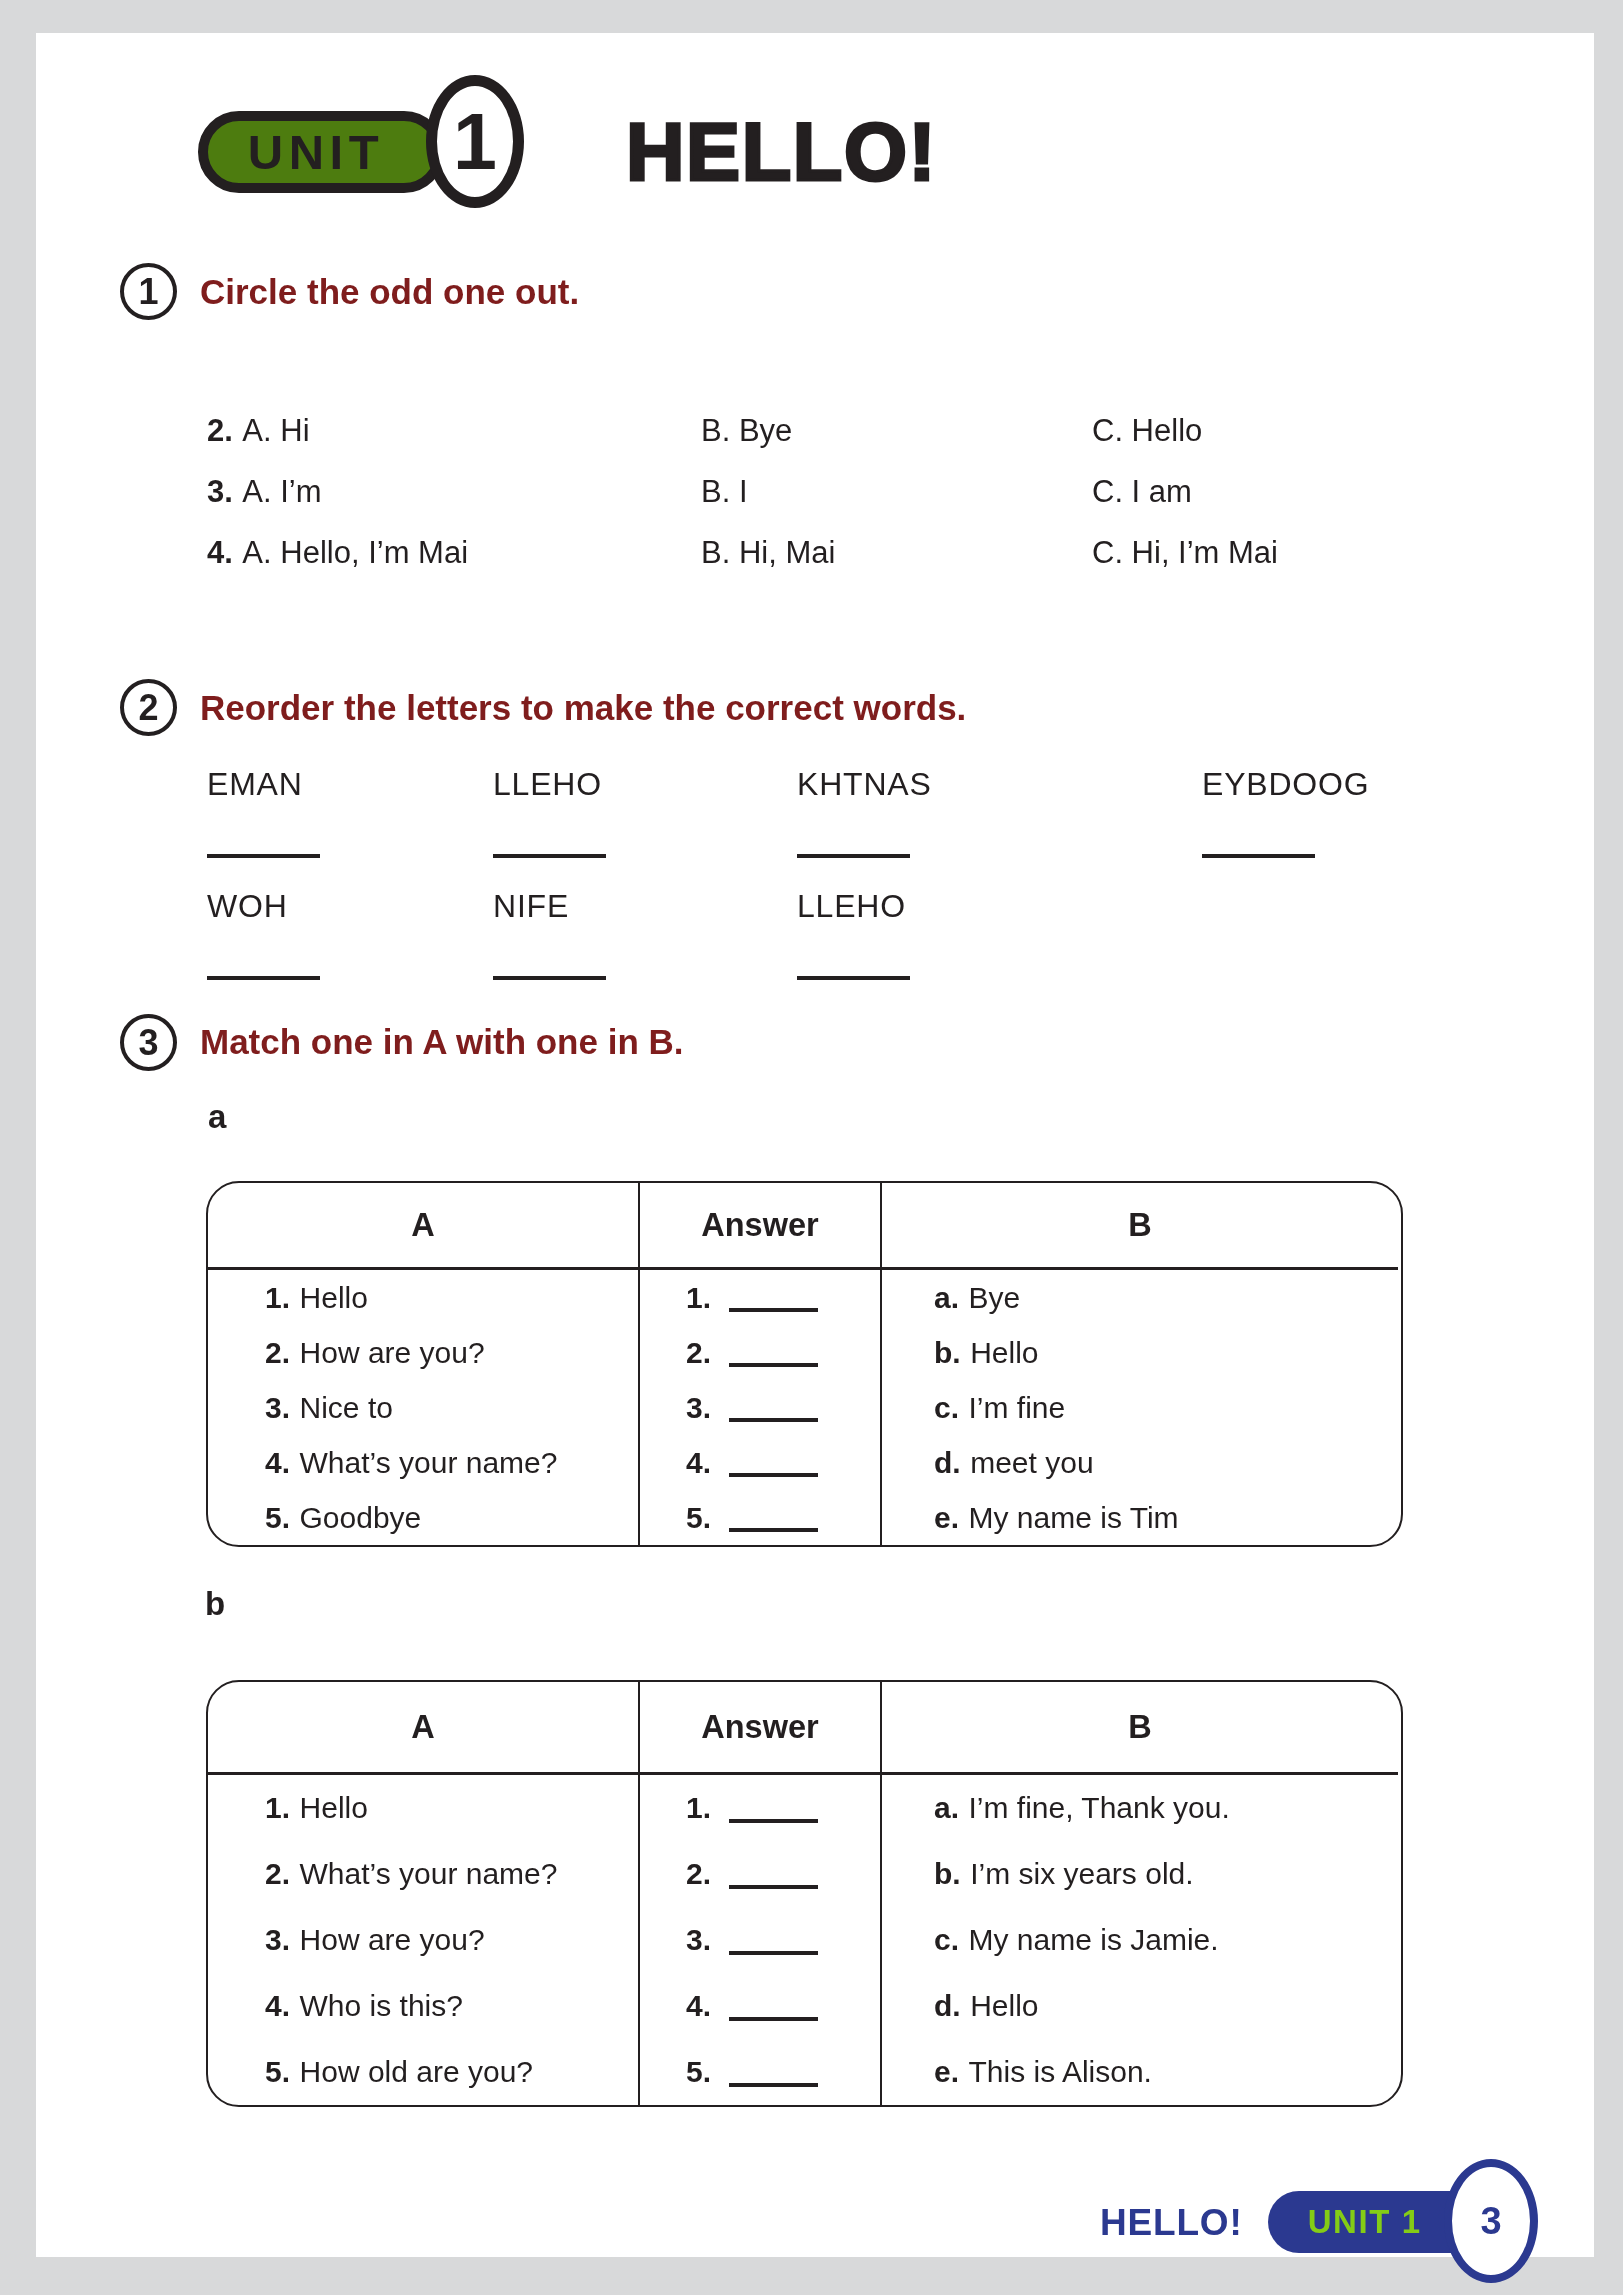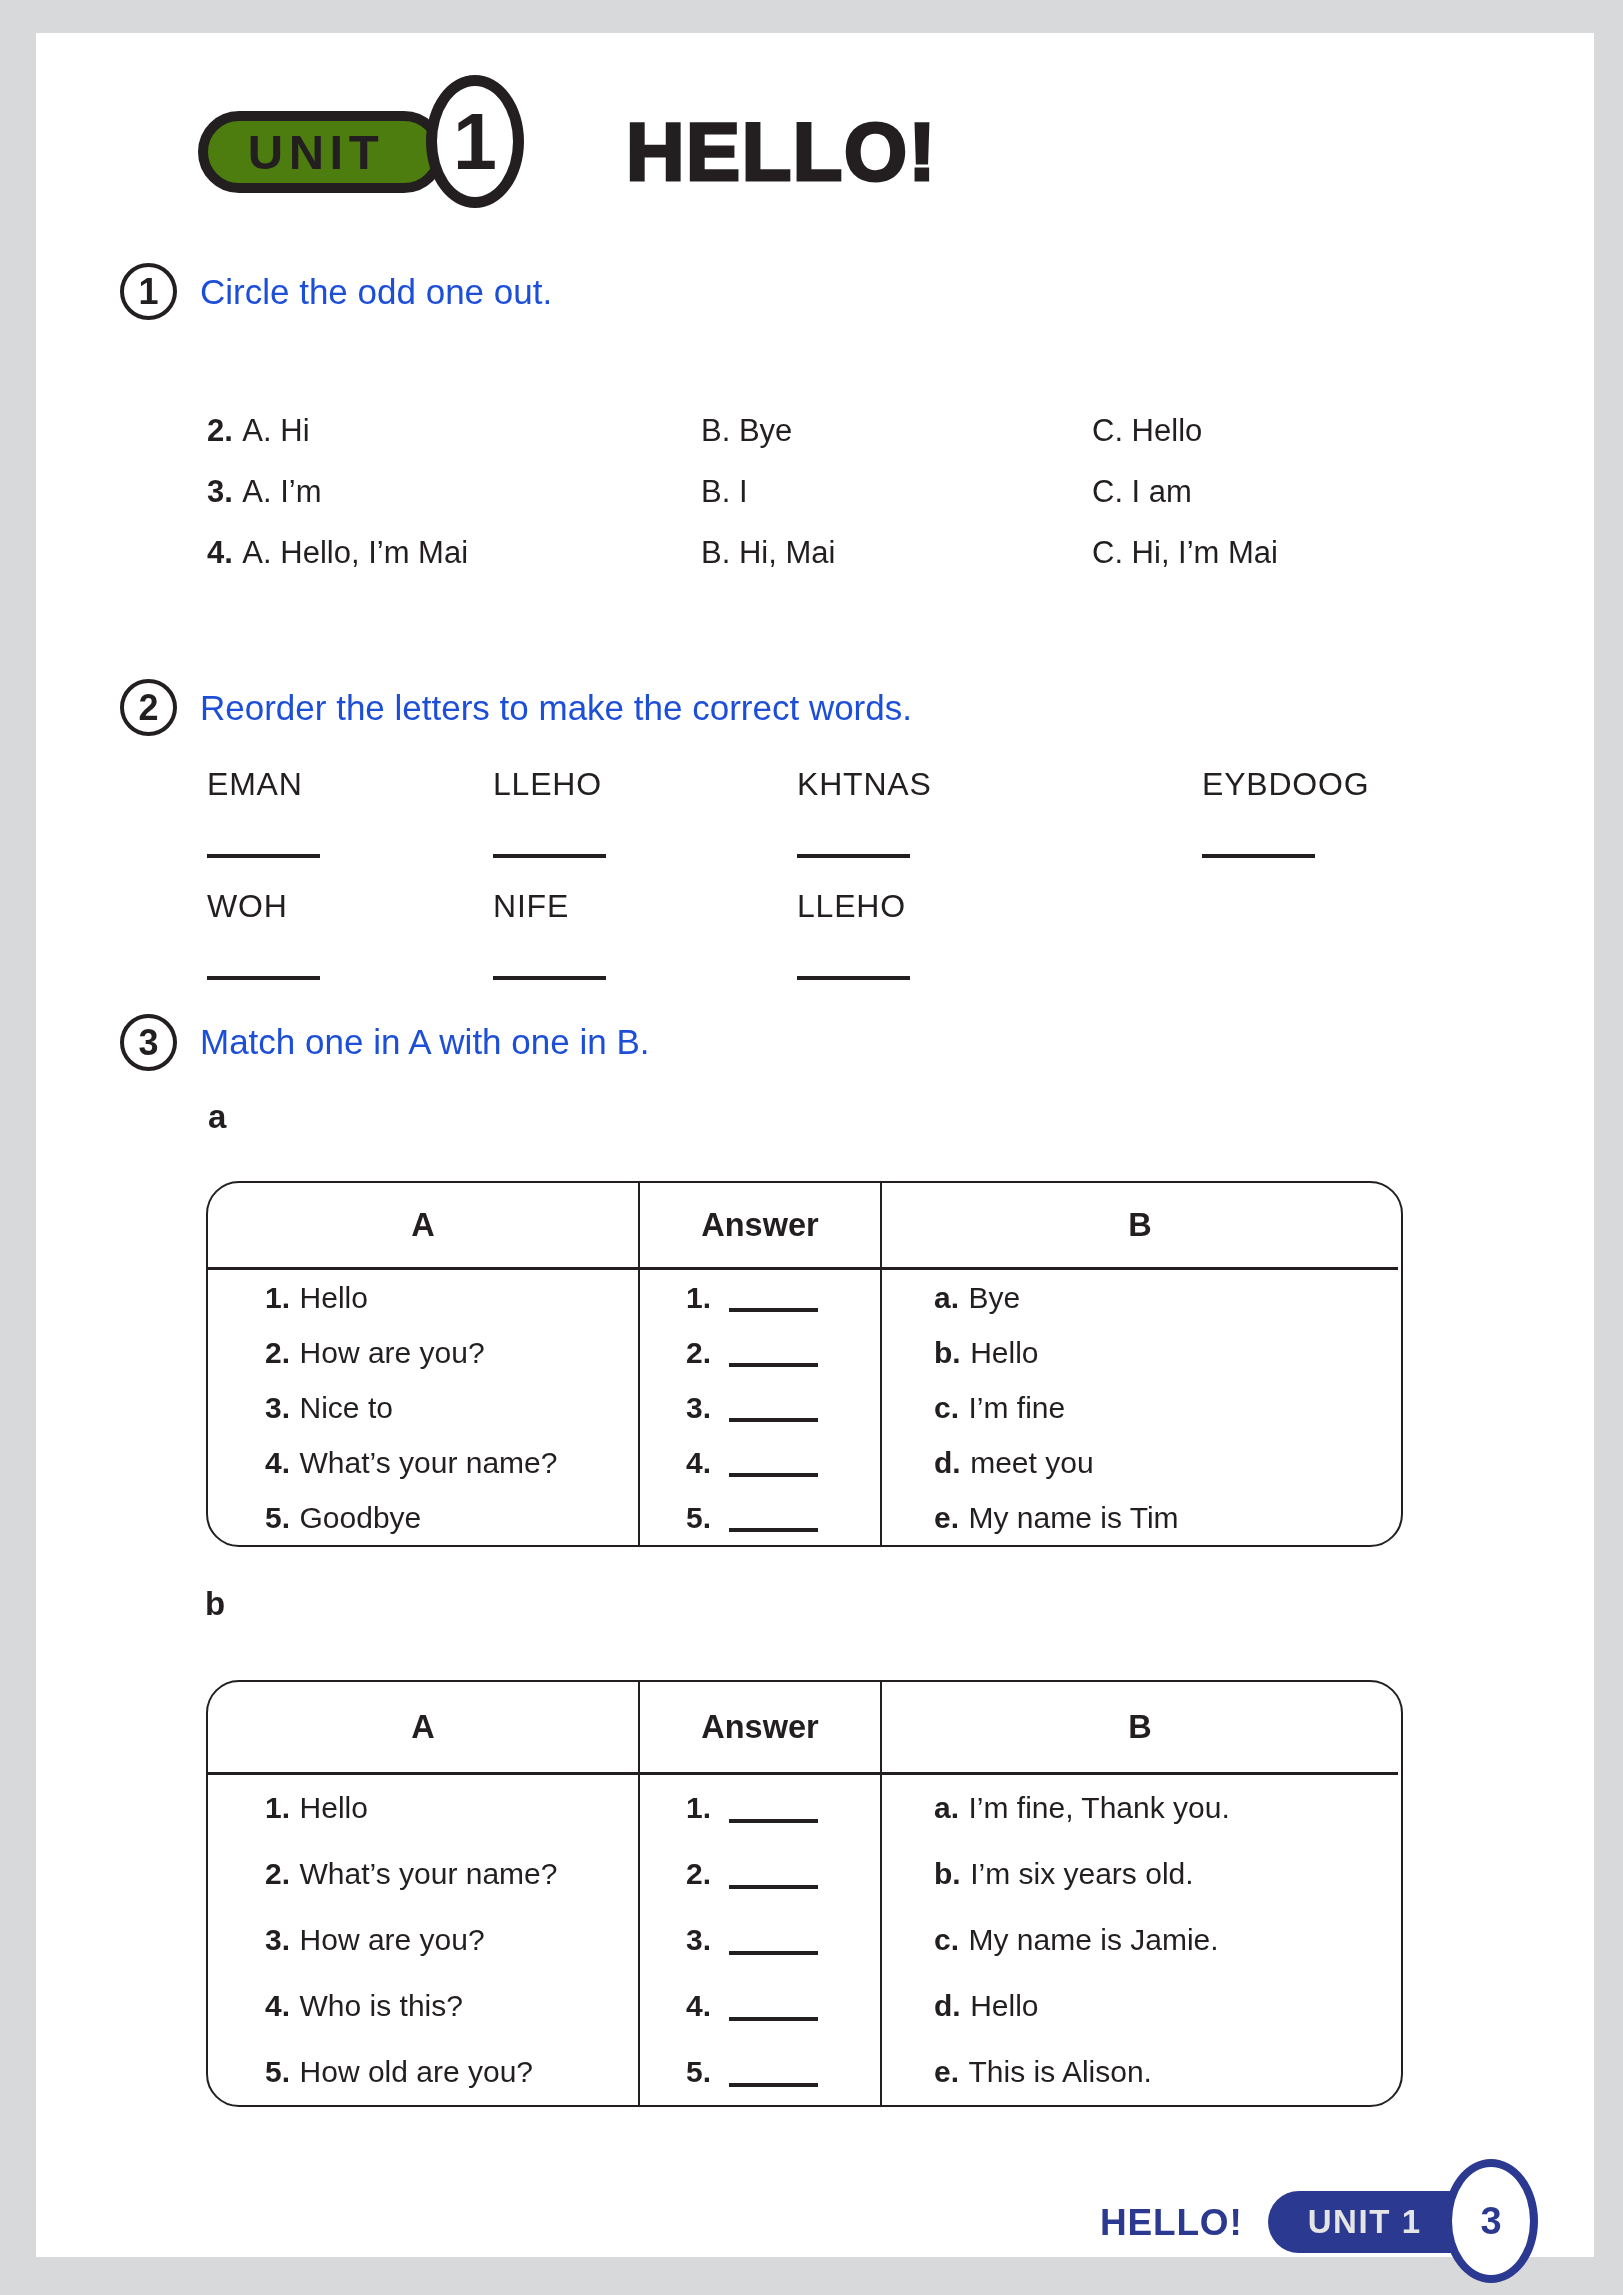--- a/index.html
+++ b/index.html
@@ -28,21 +28,21 @@
     letter-spacing:1.6px;-webkit-text-stroke:3.2px #231f20;
   }
 
   
   .ex-circle{
     position:absolute;left:120px;width:57px;height:57px;box-sizing:border-box;
     border:4px solid #231f20;border-radius:50%;background:#fff;
     display:flex;align-items:center;justify-content:center;
     font-size:36px;font-weight:bold;
   }
-  .ex-heading{position:absolute;left:200px;font-size:35px;font-weight:normal;color:#1d4ed8;line-height:38px;}
+  .ex-heading{position:absolute;left:200px;font-size:35px;font-weight:bold;color:#7f1d1d;line-height:38px;}
 
   
   .ex1-row{position:absolute;left:0;width:1623px;height:38px;font-size:31px;line-height:38px;}
   .ex1-row .cell{position:absolute;white-space:nowrap;}
   .ex1-row .cell-a{left:207px;}
   .ex1-row .cell-b{left:701px;}
   .ex1-row .cell-c{left:1092px;}
   .num{font-weight:bold;margin-right:9.5px;}
 
   
@@ -63,21 +63,21 @@
   .mt-col2,.mt-col3{border-left:2.4px solid #231f20;}
   .mt-a{padding-left:57px;}
   .mt-ans{padding-left:46px;}
   .mt-b{padding-left:52px;}
   .ans-blank{display:inline-block;width:89px;height:25px;border-bottom:4px solid #231f20;margin-left:8px;}
 
   
   .footer-hello{position:absolute;left:1100px;top:2202px;font-size:37px;font-weight:bold;color:#2b3990;letter-spacing:0.8px;}
   .footer-pill{
     position:absolute;left:1268px;top:2191px;width:214px;height:62px;box-sizing:border-box;
-    background:#2b3990;border-radius:32px;color:#e5e5e5;display:flex;align-items:center;justify-content:center;
+    background:#2b3990;border-radius:32px;color:#84cc16;display:flex;align-items:center;justify-content:center;
     font-size:33px;font-weight:bold;letter-spacing:1.6px;padding-right:20.6px;z-index:1;
   }
   .footer-ellipse{
     position:absolute;left:1444px;top:2159px;width:94px;height:124px;box-sizing:border-box;
     background:#fff;border:8.7px solid #2b3990;border-radius:50%;
     display:flex;align-items:center;justify-content:center;
     font-size:38px;font-weight:bold;color:#2b3990;z-index:2;
   }
 </style>
 </head>

